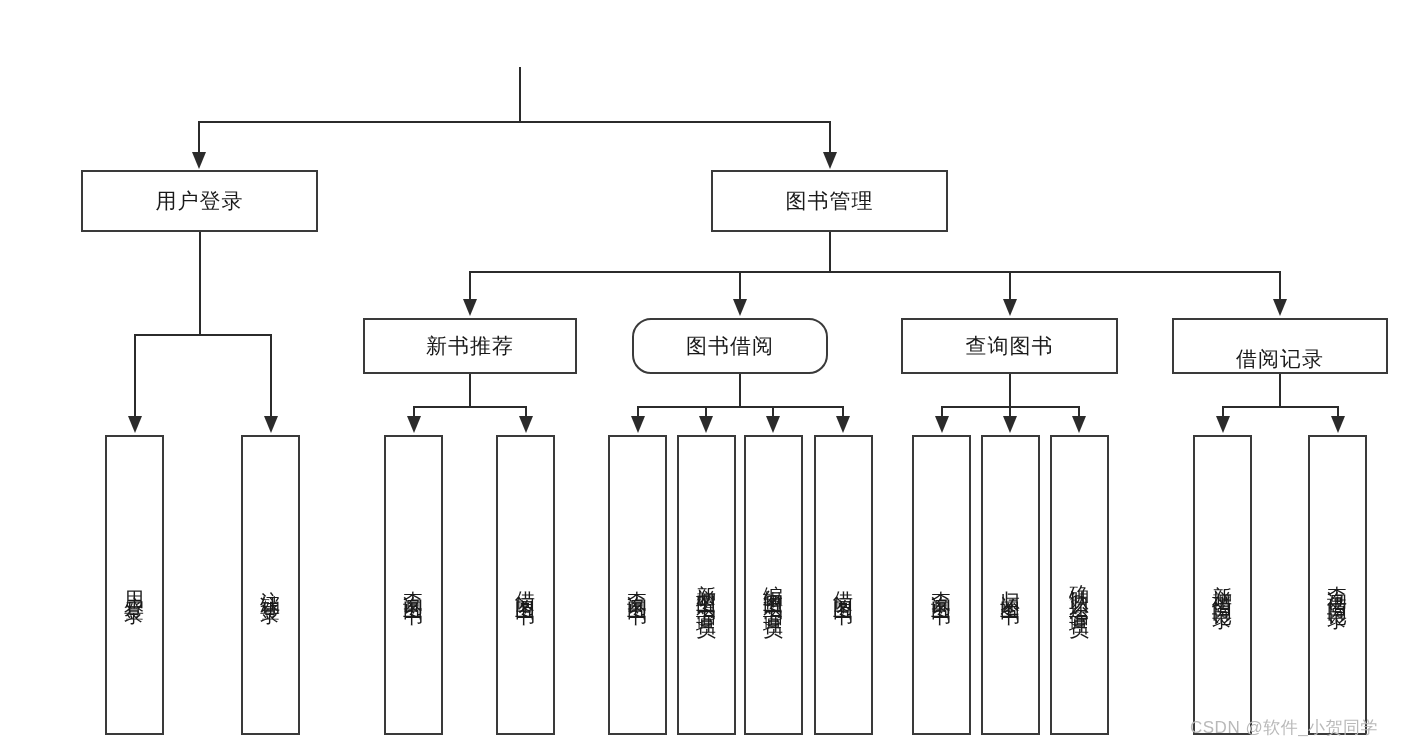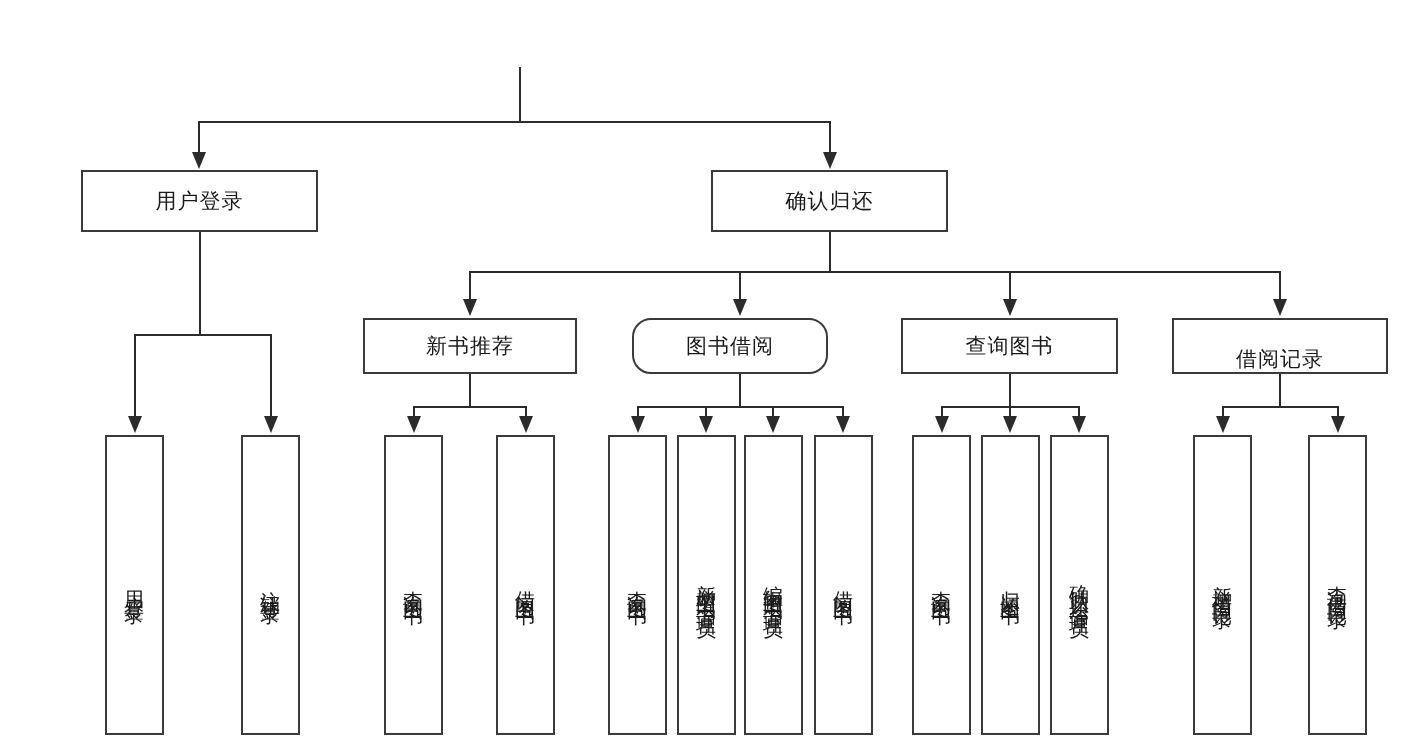--- a/index.html
+++ b/index.html
@@ -88,21 +88,21 @@
 
   <div class="vline" style="left:198px;top:121px;height:33px;"></div>
   <div class="arrow" style="left:192px;top:152px;"></div>
   <div class="vline" style="left:829px;top:121px;height:33px;"></div>
   <div class="arrow" style="left:823px;top:152px;"></div>
 
   <div class="node h" style="left:81px;top:170px;width:237px;height:62px;">
     <span class="lbl">用户登录</span>
   </div>
   <div class="node h" style="left:711px;top:170px;width:237px;height:62px;">
-    <span class="lbl">确认归还</span>
+    <span class="lbl">图书管理</span>
   </div>
 
   <div class="vline" style="left:199px;top:232px;height:103px;"></div>
   <div class="hline" style="left:134px;top:334px;width:137px;"></div>
   <div class="vline" style="left:134px;top:334px;height:84px;"></div>
   <div class="arrow" style="left:128px;top:416px;"></div>
   <div class="vline" style="left:270px;top:334px;height:84px;"></div>
   <div class="arrow" style="left:264px;top:416px;"></div>
 
   <div class="vline" style="left:829px;top:232px;height:40px;"></div>
@@ -200,14 +200,15 @@
     <span class="lbl">确认归还（管理员）</span>
   </div>
 
   <div class="node v" style="left:1193px;top:435px;width:59px;height:300px;">
     <span class="lbl">新增借阅记录</span>
   </div>
   <div class="node v" style="left:1308px;top:435px;width:59px;height:300px;">
     <span class="lbl">查询借阅记录</span>
   </div>
 
+  <div id="watermark" style="left:1190px;top:716px;">CSDN @软件_小贺同学</div>
 
 </div>
 
 </body></html>

